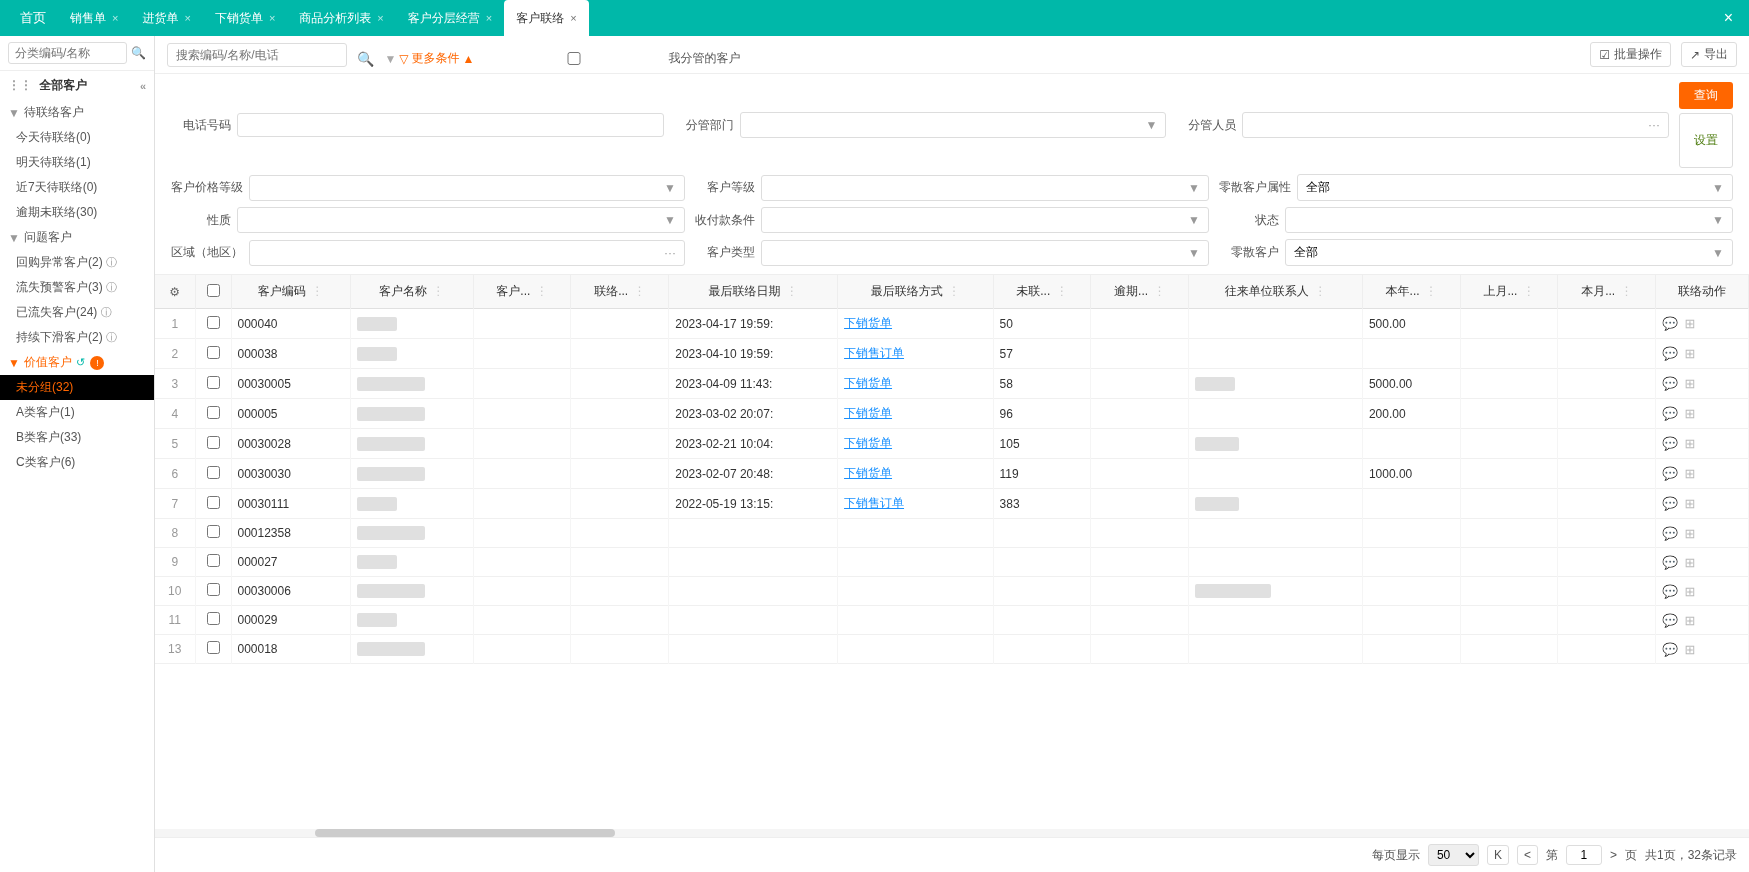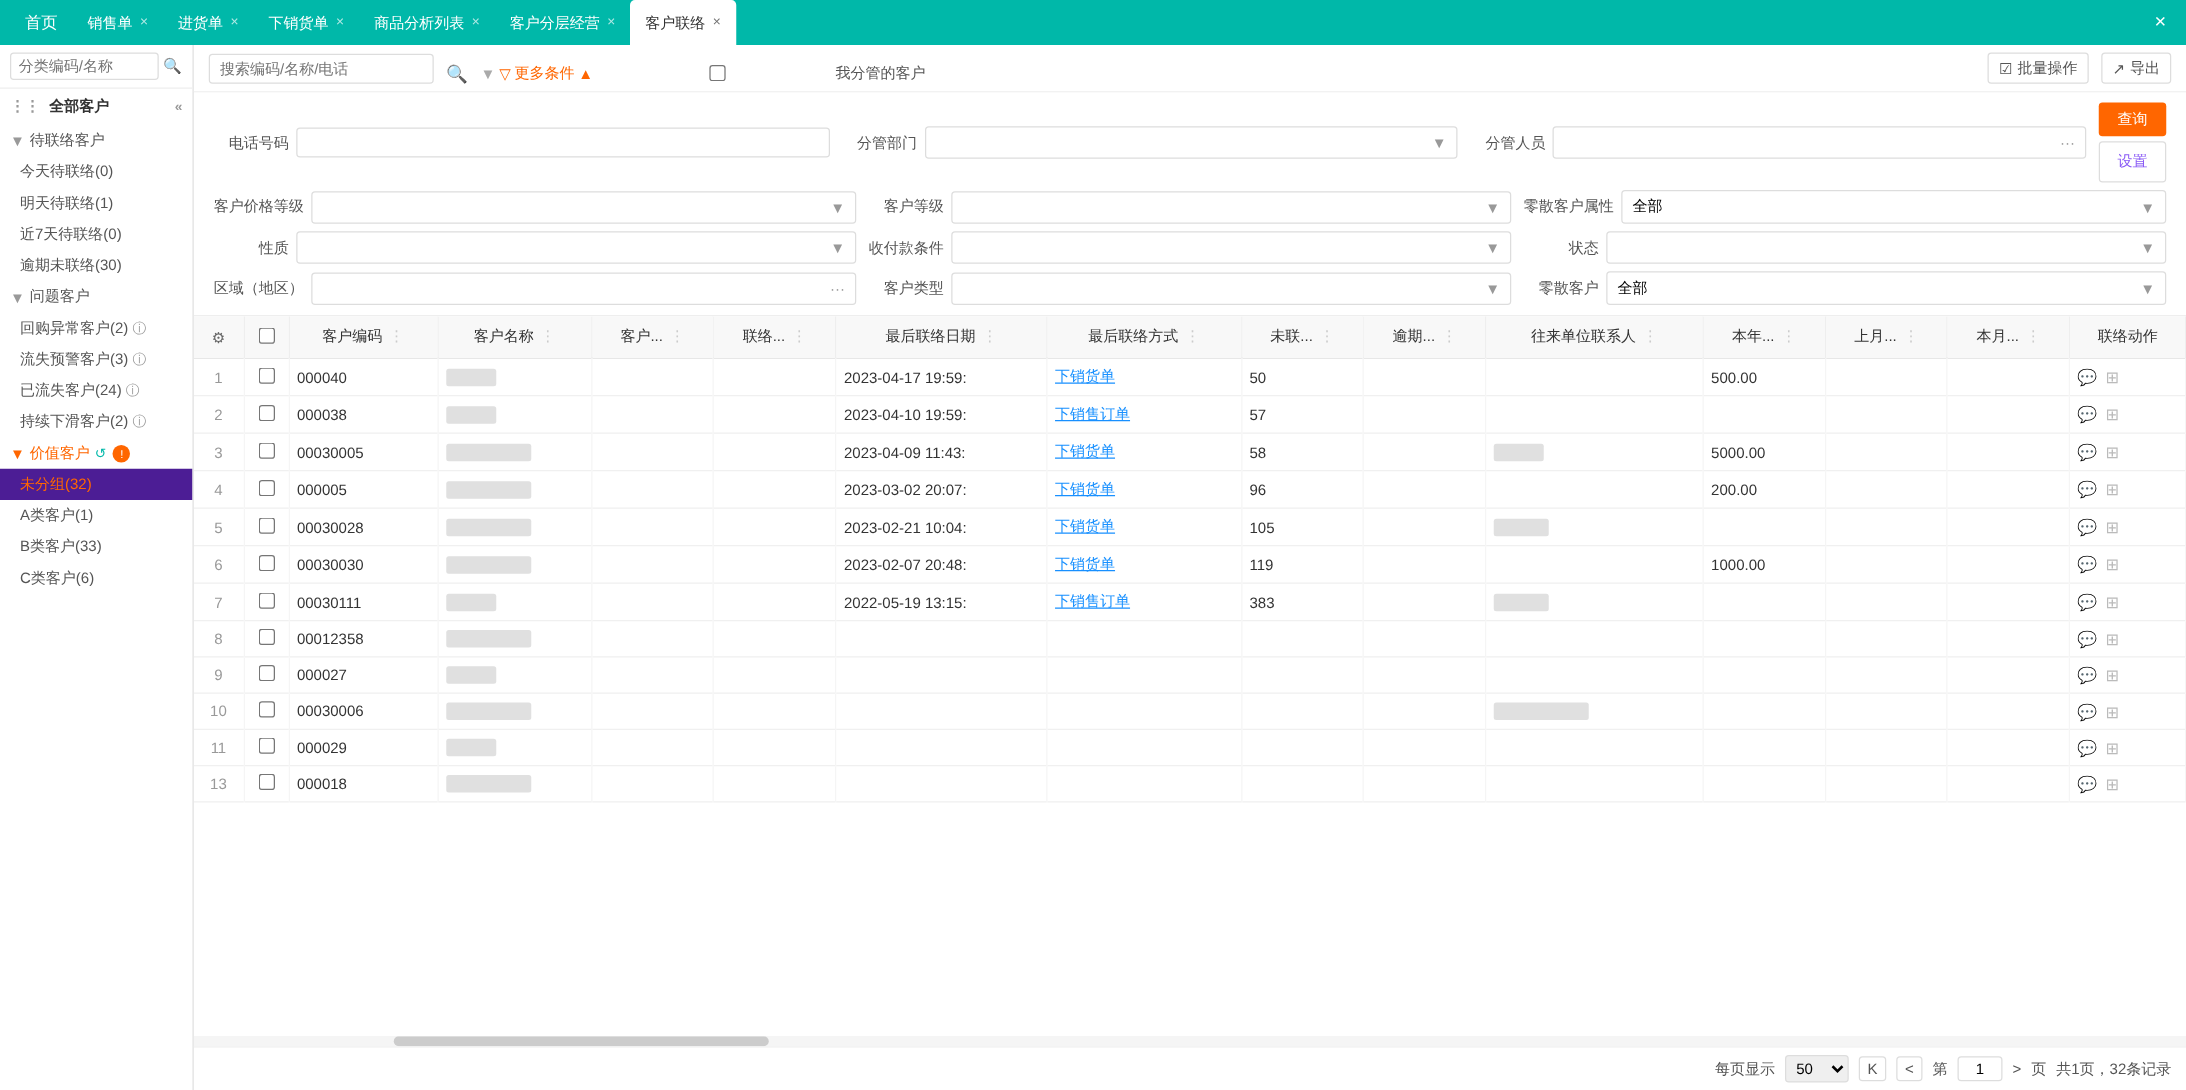--- a/index.html
+++ b/index.html
@@ -111,21 +111,21 @@
       color: #999;
     }
     .sidebar-item {
       padding: 4px 8px 4px 16px;
       color: #555;
       font-size: 12px;
       cursor: pointer;
       white-space: nowrap;
     }
     .sidebar-item.active {
-      background: #4c1d95;
+      background: #000000;
       color: #ff6600;
     }
 
     
     .content-area {
       flex: 1;
       display: flex;
       flex-direction: column;
       overflow: hidden;
     }
@@ -238,23 +238,23 @@
       background: #ff6600;
       color: white;
       border: none;
       padding: 5px 14px;
       border-radius: 3px;
       cursor: pointer;
       font-size: 12px;
     }
     .btn-reset {
       background: white;
-      color: #8b5cf6;
+      color: #4d7c0f;
       border: 1px solid #ddd;
-      padding: 7px 14px;
+      padding: 18px 14px;
       border-radius: 3px;
       cursor: pointer;
       font-size: 12px;
     }
 
     
     .table-container {
       flex: 1;
       overflow: auto;
       background: white;

